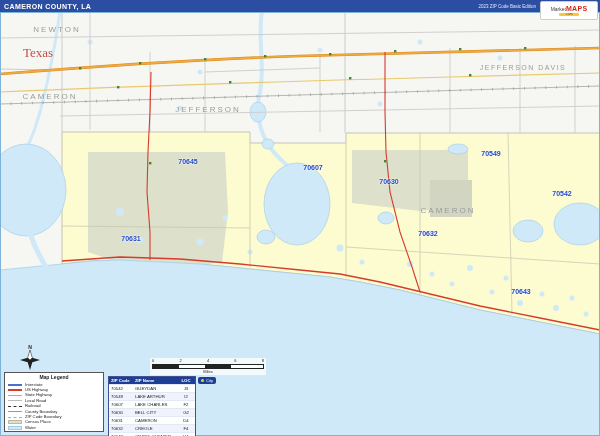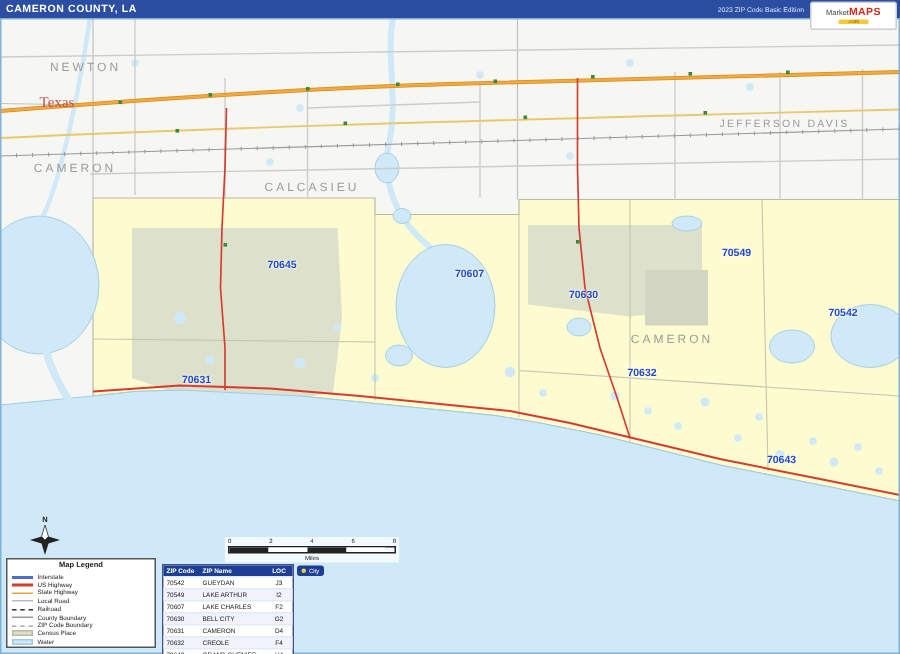--- a/index.html
+++ b/index.html
@@ -12,24 +12,24 @@
   .header-edition{margin-left:auto;color:#dfe6ff;font-size:4.5px;padding-right:64px;}
   .logo{position:absolute;top:1px;right:2px;width:56px;height:17px;background:#fff;
         border:1px solid #ccc;border-radius:2px;display:flex;flex-direction:column;
         align-items:center;justify-content:center;z-index:30;line-height:1;}
   .logo-main{font-size:5px;color:#444;}
   .logo-main b{color:#d22a1e;font-size:7px;letter-spacing:.3px;}
   .logo-sub{font-size:3.5px;color:#7a5a00;background:#f7c837;padding:0 6px;margin-top:1px;border-radius:1px;}
   
   .map{position:absolute;top:12px;left:0;width:600px;height:424px;}
   .map svg{position:absolute;top:0;left:0;}
-  .mlbl{position:absolute;transform:translate(-50%,-50%);white-space:nowrap;z-index:10;margin-top:16px;}
+  .mlbl{position:absolute;transform:translate(-50%,-50%);white-space:nowrap;z-index:10;}
   .lbl-county{color:#9b9b9b;font-size:8px;letter-spacing:2px;}
   .lbl-county.small{font-size:7px;letter-spacing:1.5px;}
-  .lbl-state{color:#c0504d;font-size:10px;font-family:"Liberation Serif",serif;}
+  .lbl-state{color:#c0504d;font-size:13px;font-family:"Liberation Serif",serif;}
   .lbl-zip{color:#2149c8;font-size:7px;font-weight:bold;text-shadow:0 0 2px #fff,0 0 2px #fff;}
   
   .compass{position:absolute;left:20px;top:344px;z-index:20;display:flex;flex-direction:column;
            align-items:center;color:#222;}
   .compass .n{font-size:5px;font-weight:bold;}
   
   .scalebar{position:absolute;left:150px;top:358px;z-index:20;width:112px;background:rgba(255,255,255,.75);
             padding:1px 2px;}
   .sb-ticks{display:flex;justify-content:space-between;font-size:4px;color:#222;line-height:1;}
   .sb-bar{display:flex;border:1px solid #222;height:3px;margin-top:1px;}
@@ -198,21 +198,21 @@
         <rect x="149" y="150" width="2.4" height="2.4"></rect>
           <rect x="384" y="148" width="2.4" height="2.4"></rect>
       </g>
 
       <rect x="0.5" y="0.5" width="599" height="423" fill="none" stroke="#7fb2d9" stroke-width="1"></rect>
     </svg>
 
     <div class="mlbl lbl-county" style="left:57px;top:17px;">NEWTON</div>
     <div class="mlbl lbl-state" style="left:38px;top:41px;">Texas</div>
     <div class="mlbl lbl-county" style="left:50px;top:84px;">CAMERON</div>
-    <div class="mlbl lbl-county" style="left:208px;top:97px;">CALCASIEU</div>
+    <div class="mlbl lbl-county" style="left:208px;top:97px;">JEFFERSON</div>
     <div class="mlbl lbl-county small" style="left:523px;top:55px;">JEFFERSON DAVIS</div>
     <div class="mlbl lbl-county" style="left:448px;top:198px;">CAMERON</div>
 
     <div class="mlbl lbl-zip" style="left:188px;top:149px;">70645</div>
     <div class="mlbl lbl-zip" style="left:313px;top:155px;">70607</div>
     <div class="mlbl lbl-zip" style="left:389px;top:169px;">70630</div>
     <div class="mlbl lbl-zip" style="left:491px;top:141px;">70549</div>
     <div class="mlbl lbl-zip" style="left:562px;top:181px;">70542</div>
     <div class="mlbl lbl-zip" style="left:131px;top:226px;">70631</div>
     <div class="mlbl lbl-zip" style="left:428px;top:221px;">70632</div>

